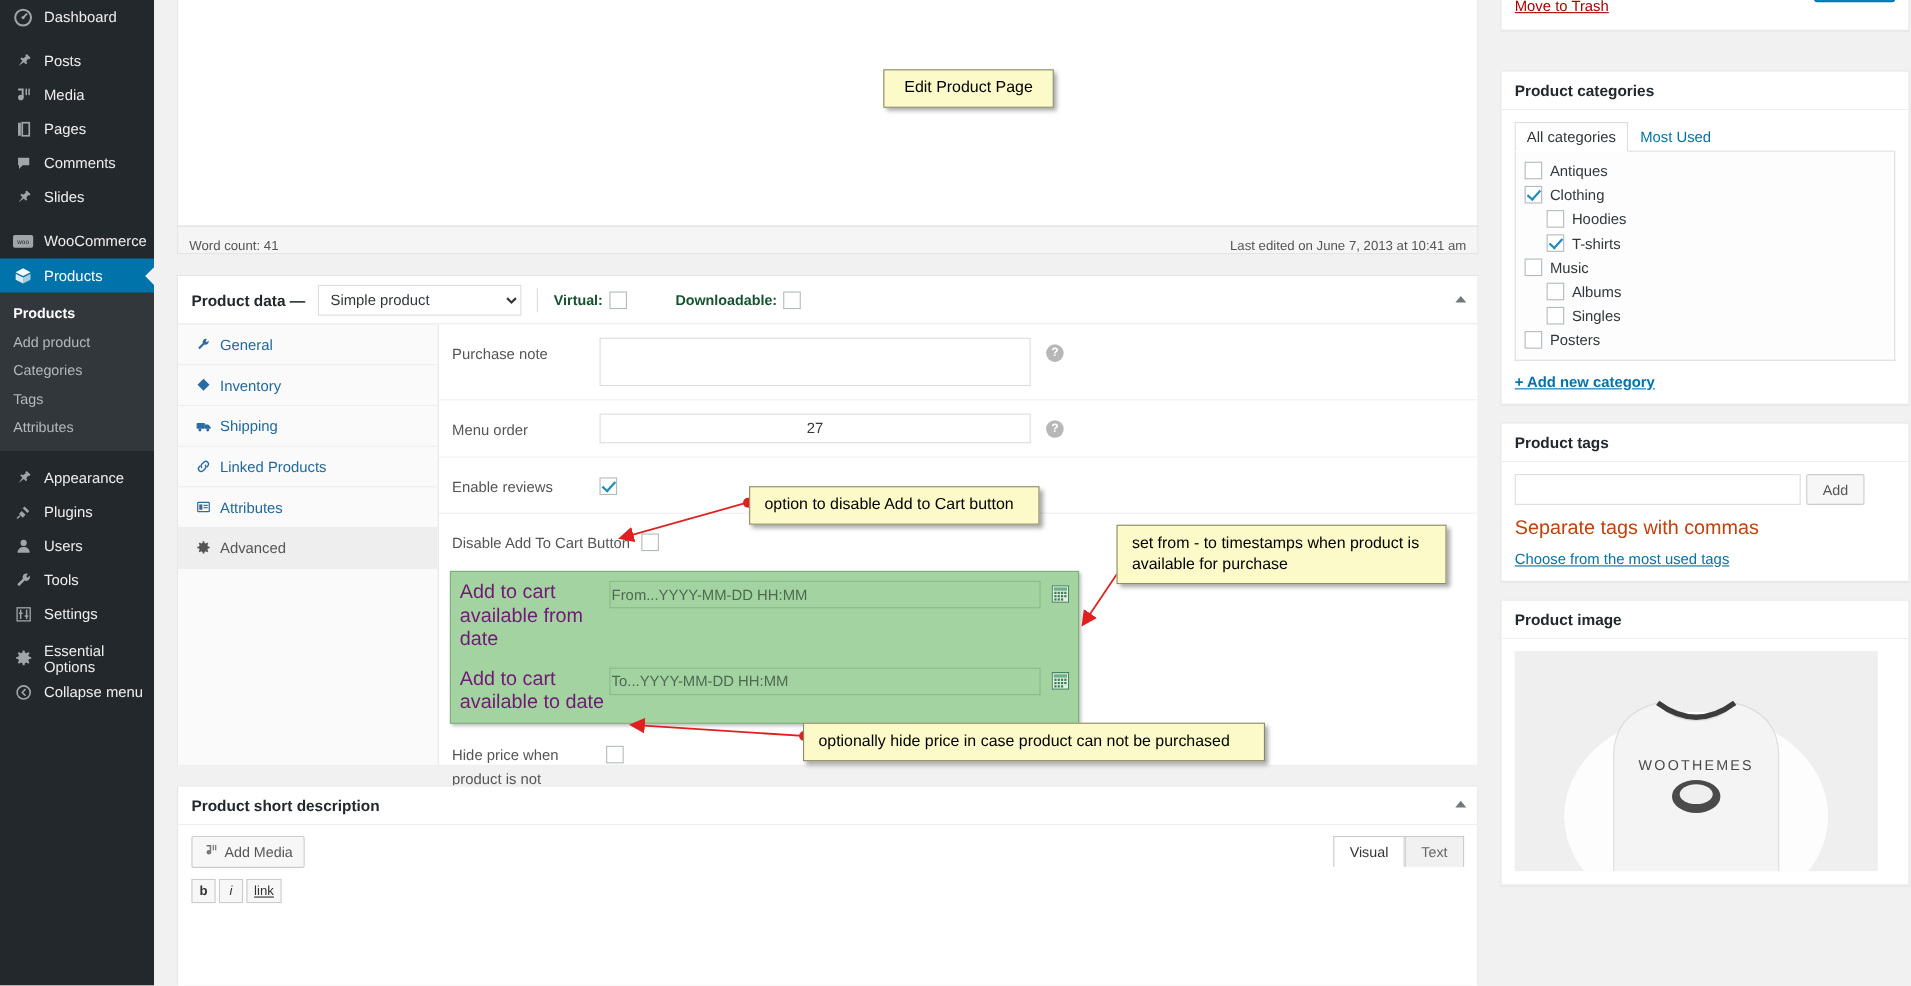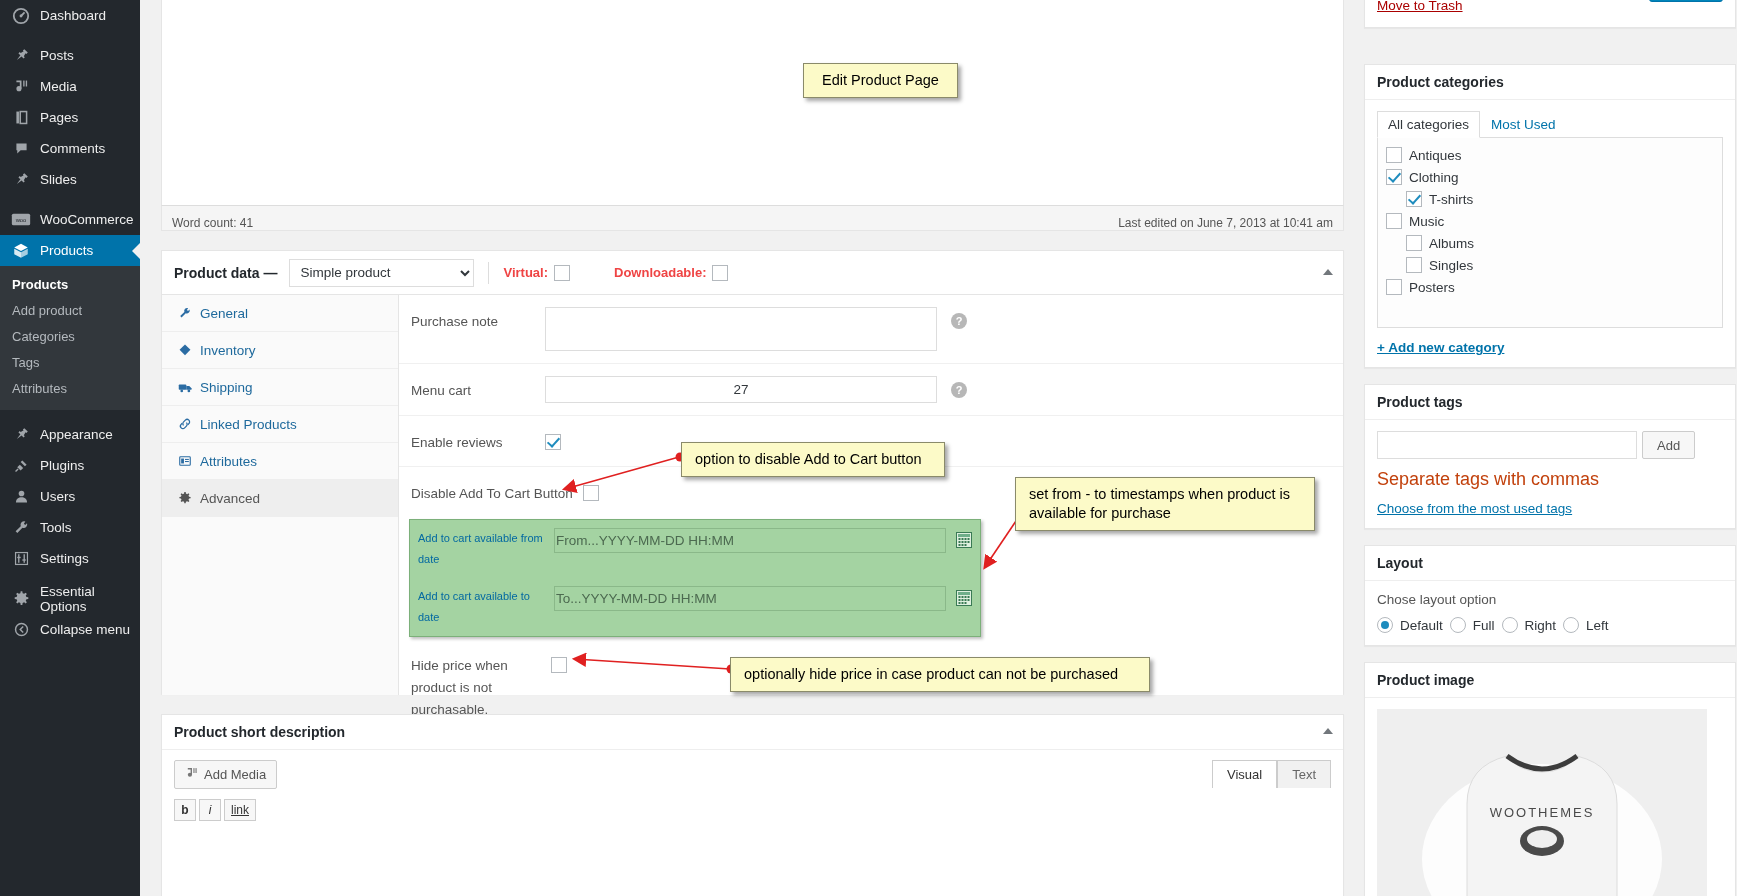--- a/index.html
+++ b/index.html
@@ -139,21 +139,21 @@
     font-size: 13.5px;
     color: #32373c;
     padding: 0 6px;
     font-family: "Liberation Sans", sans-serif;
   }
   .pd-sep {
     width: 1px; height: 22px; background: #ddd;
     margin: 0 14px;
   }
   .cb-label {
-    font-size: 13px; font-weight: bold; color: #ef4444;
+    font-size: 13px; font-weight: bold; color: #14532d;
     margin-right: 6px;
     text-align: center;
   }
   input.wp-cb {
     width: 16px; height: 16px;
     margin: 0;
     -webkit-appearance: none; appearance: none;
     border: 1px solid #b4b9be;
     background: #fff;
     position: relative;
@@ -240,21 +240,21 @@
     cursor: pointer;
   }
 
   .green-block {
     background: #a4d3a2;
     border: 1px solid #7cb07a;
     box-shadow: 2px 2px 3px rgba(0,0,0,.25);
   }
   .green-row { display: flex; align-items: flex-start; padding: 8px 6px 8px 8px; }
   .green-label {
-    width: 136px; font-size: 11px; color: #0369a1; line-height: 21px;
+    width: 136px; font-size: 18px; color: #701a75; line-height: 21px;
   }
   input.green-input {
     border: 1px solid #8ab889;
     background: transparent;
     color: #35553a;
     font-size: 13.5px;
     padding: 4px 1px;
     width: 392px;
     font-family: "Liberation Sans", sans-serif;
     outline: none;
@@ -658,21 +658,21 @@
 
         <div id="pd-panel">
 
           <div class="fld-row">
             <div class="fld-label">Purchase note</div>
             <textarea class="wp-text" style="width: 392px; height: 44px; resize: none;"></textarea>
             <span class="help-tip">?</span>
           </div>
 
           <div class="fld-row">
-            <div class="fld-label">Menu cart</div>
+            <div class="fld-label">Menu order</div>
             <input class="wp-text" style="width: 392px; height: 27px; text-align: center;" value="27">
             <span class="help-tip">?</span>
           </div>
 
           <div class="fld-row" style="min-height:46px">
             <div class="fld-label">Enable reviews</div>
             <input type="checkbox" class="wp-cb" checked="" style="margin-top: 6px;">
           </div>
 
           <div class="fld-row" style="min-height:48px;border-bottom:none">
@@ -793,20 +793,24 @@
           <div class="cat-list">
             <div class="cat-item">
               <input type="checkbox" class="wp-cb" style="">
               <span>Antiques</span>
             </div>
             <div class="cat-item">
               <input type="checkbox" class="wp-cb" checked="" style="">
               <span>Clothing</span>
             </div>
             <div class="cat-item child">
+              <input type="checkbox" class="wp-cb" style="">
+              <span>Hoodies</span>
+            </div>
+            <div class="cat-item child">
               <input type="checkbox" class="wp-cb" checked="" style="">
               <span>T-shirts</span>
             </div>
             <div class="cat-item">
               <input type="checkbox" class="wp-cb" style="">
               <span>Music</span>
             </div>
             <div class="cat-item child">
               <input type="checkbox" class="wp-cb" style="">
               <span>Albums</span>
@@ -835,38 +839,20 @@
             <input class="wp-text" style="width: 260px; height: 28px;" value="">
             <button class="wp-btn" style="padding:5px 14px">Add</button>
           </div>
           <div class="muted-italic" style="margin-top:10px">Separate tags with commas</div>
           <div style="margin-top:11px;">
             <a class="wp-link">Choose from the most used tags</a>
           </div>
         </div>
       </div>
 
-      <div class="side-box postbox">
-        <div class="pb-header">
-          <span>Layout</span>
-        </div>
-        <div class="side-inner">
-          <div style="font-size:13.5px;color:#555;">Chose layout option</div>
-          <div style="margin-top:10px;display:flex;align-items:center;gap:7px;font-size:13.5px;color:#32373c;">
-            <input type="radio" name="layoutopt" class="wp-radio" checked="" style="">
-            <span>Default</span>
-            <input type="radio" name="layoutopt" class="wp-radio" style="">
-            <span>Full</span>
-            <input type="radio" name="layoutopt" class="wp-radio" style="">
-            <span>Right</span>
-            <input type="radio" name="layoutopt" class="wp-radio" style="">
-            <span>Left</span>
-          </div>
-        </div>
-      </div>
 
       <div class="side-box postbox">
         <div class="pb-header">
           <span>Product image</span>
         </div>
         <div class="side-inner">
           <div id="product-image-thumb">
             <svg width="330" height="200" viewBox="0 0 330 200">
               <rect width="330" height="200" fill="#efefef"></rect>
               <ellipse cx="165" cy="150" rx="120" ry="95" fill="#fdfdfd"></ellipse>

